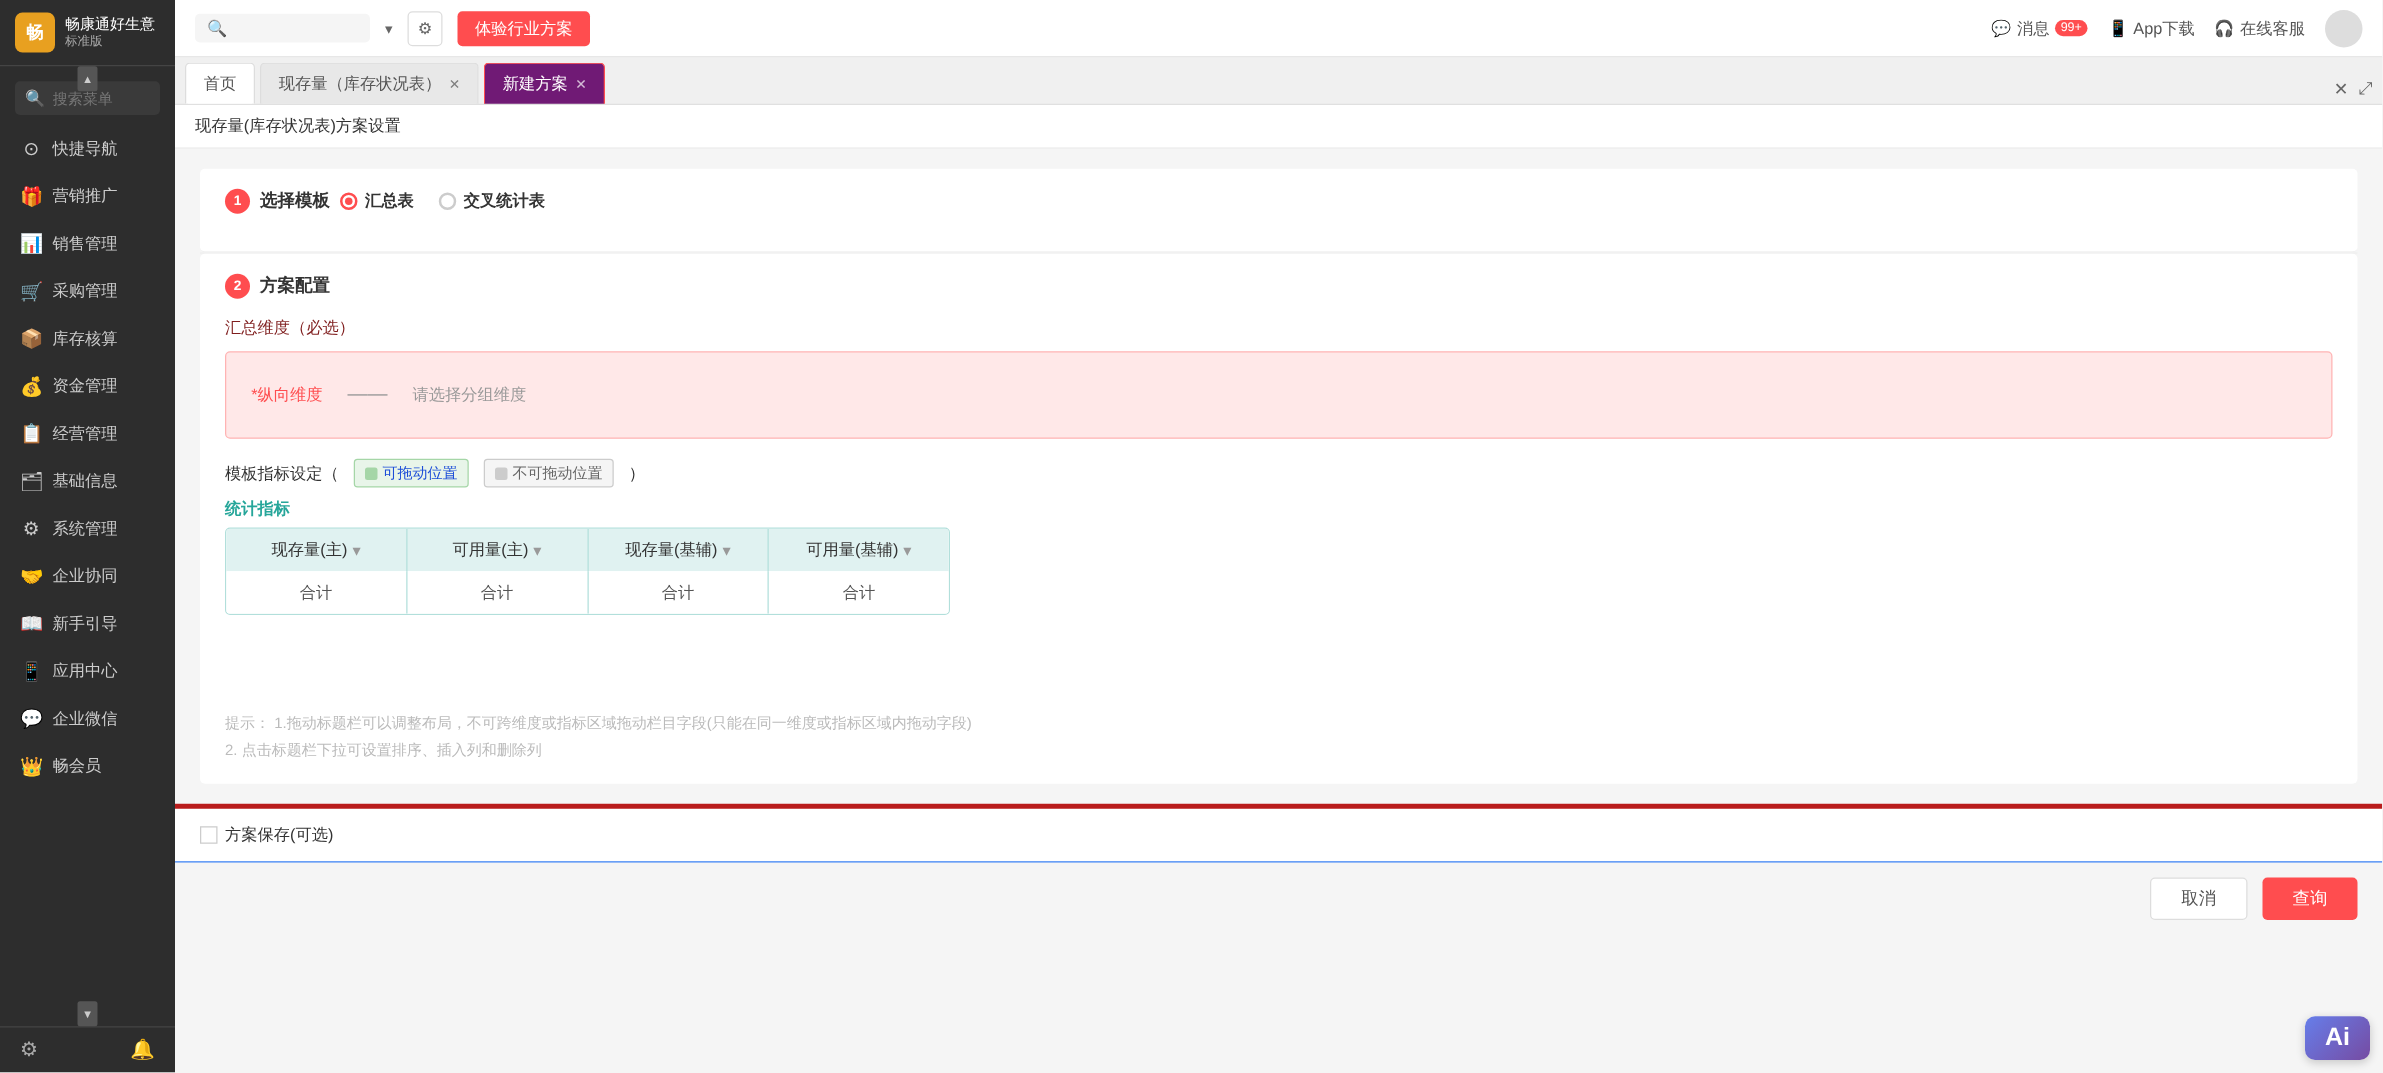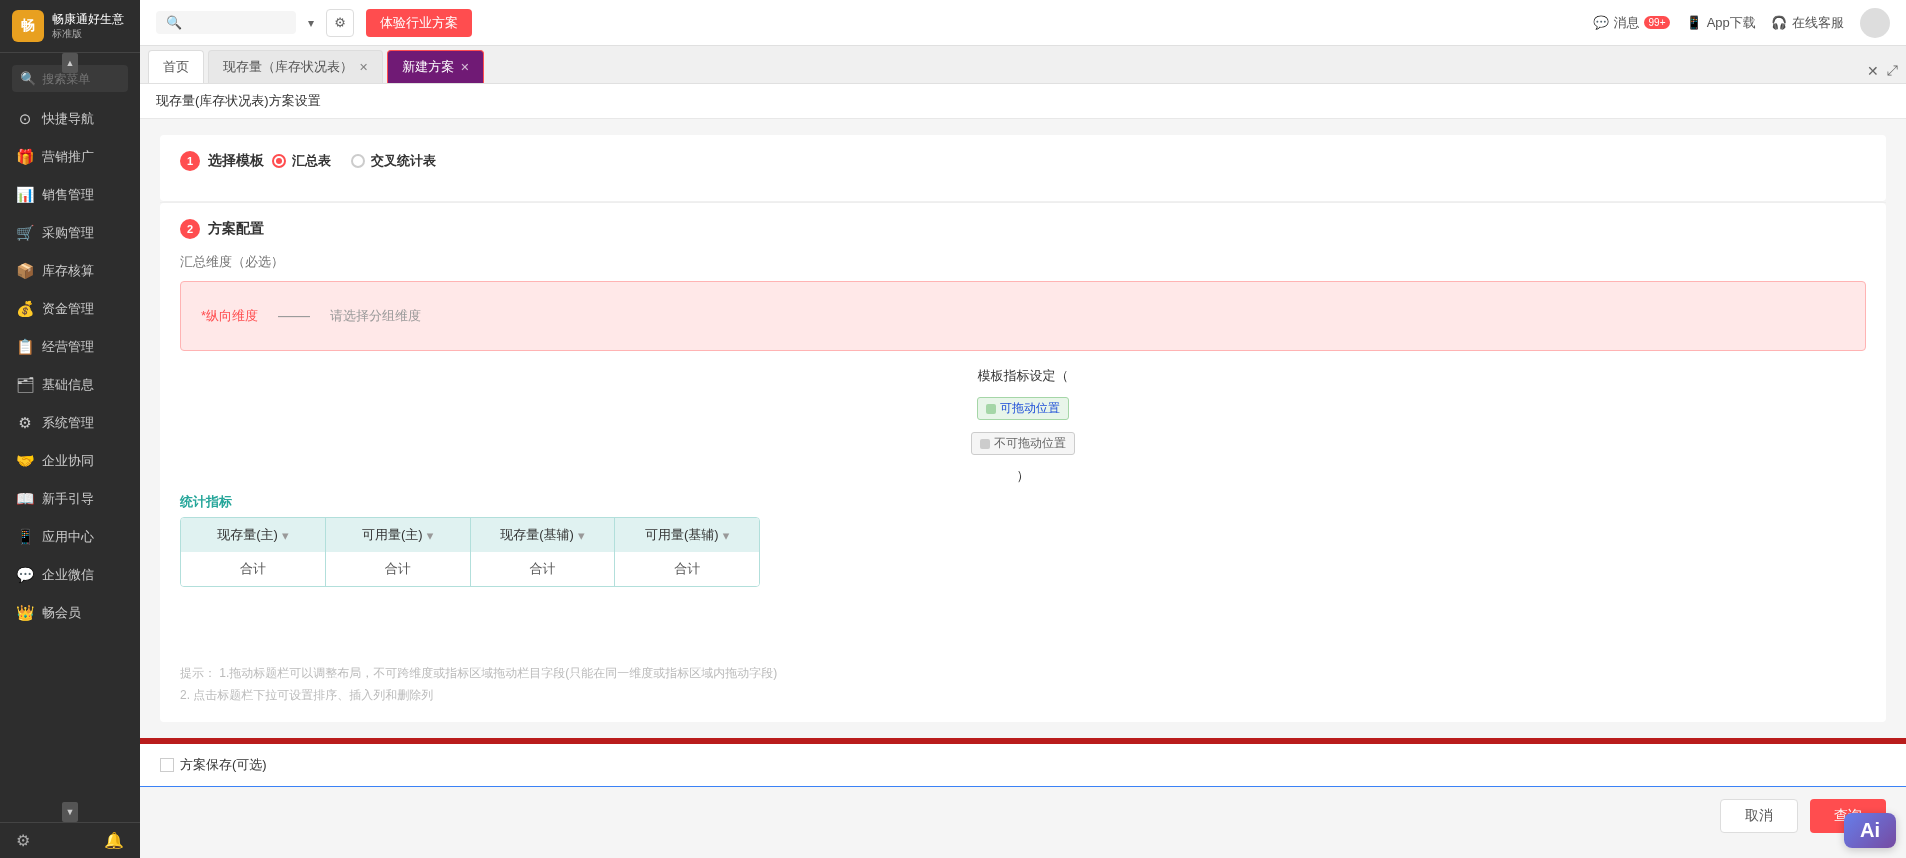--- a/index.html
+++ b/index.html
@@ -309,21 +309,20 @@
     .indicators-section {
       margin-top: 16px;
     }
     .indicators-label {
       font-size: 13px;
       color: #333;
       margin-bottom: 8px;
       display: flex;
       align-items: center;
       gap: 12px;
-      flex-direction: column;
     }
     .tag-draggable {
       display: inline-flex;
       align-items: center;
       gap: 4px;
       background: #e8f5e9;
       border: 1px solid #a5d6a7;
       border-radius: 3px;
       padding: 2px 8px;
       font-size: 12px;
@@ -395,21 +394,21 @@
       line-height: 1.8;
     }
 
     
     .save-option {
       display: flex;
       align-items: center;
       gap: 6px;
       padding: 12px 20px;
       background: #fff;
-      border-top: 6px solid #b91c1c;
+      border-top: 4px solid #b91c1c;
     }
     .checkbox-box {
       width: 14px; height: 14px;
       border: 1px solid #ccc;
       background: #fff;
       cursor: pointer;
     }
     .save-label { font-size: 13px; color: #333; }
 
     
@@ -622,21 +621,21 @@
 
       <div style="height:1px;background:#eee;"></div>
 
       <div style="background:#fff;border-radius:4px;padding:16px 20px;">
         <div class="section-header">
           <div class="step-badge">2</div>
           <span class="section-title">方案配置</span>
         </div>
 
         <div style="margin-bottom:10px;">
-          <span style="font-size:13px;color:#737373;margin-top:15px;">汇总维度（必选）</span>
+          <span style="font-size:13px;color:#7f1d1d;margin-top:15px;">汇总维度（必选）</span>
         </div>
 
         <div class="dimension-box">
           <span class="dimension-label">*纵向维度</span>
           <span class="dimension-arrow">——</span>
           <span class="dimension-placeholder">请选择分组维度</span>
         </div>
 
         <div class="indicators-section">
           <div class="indicators-label">

